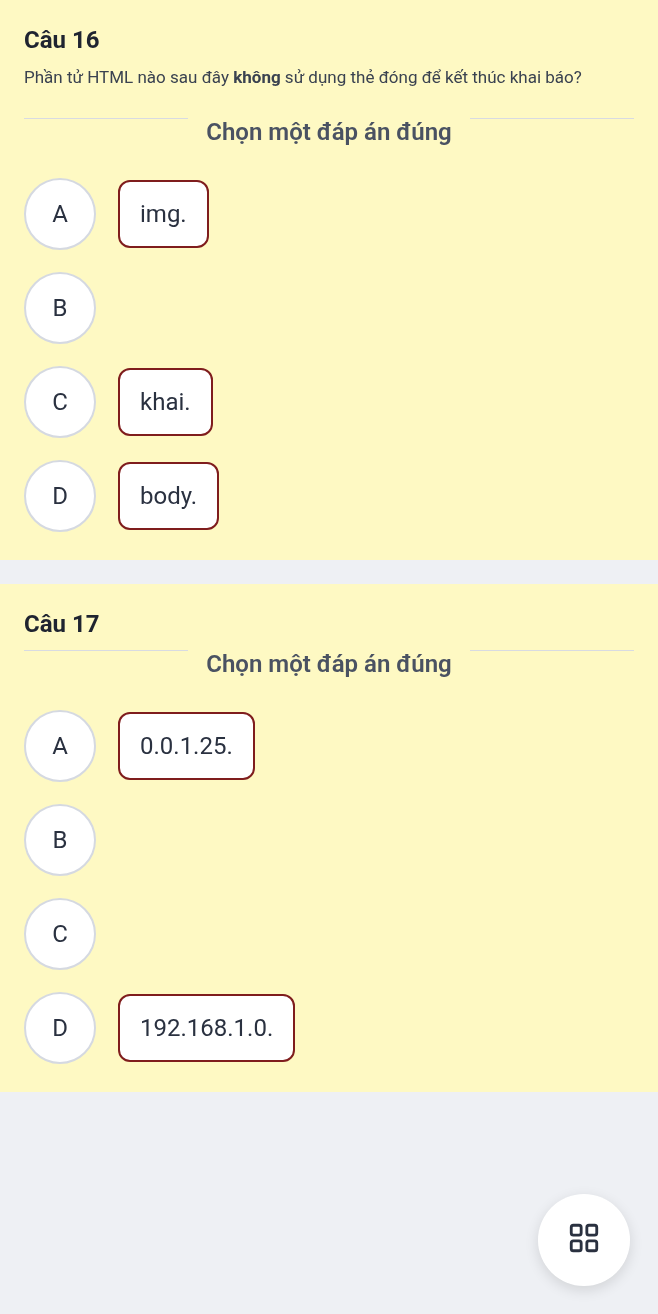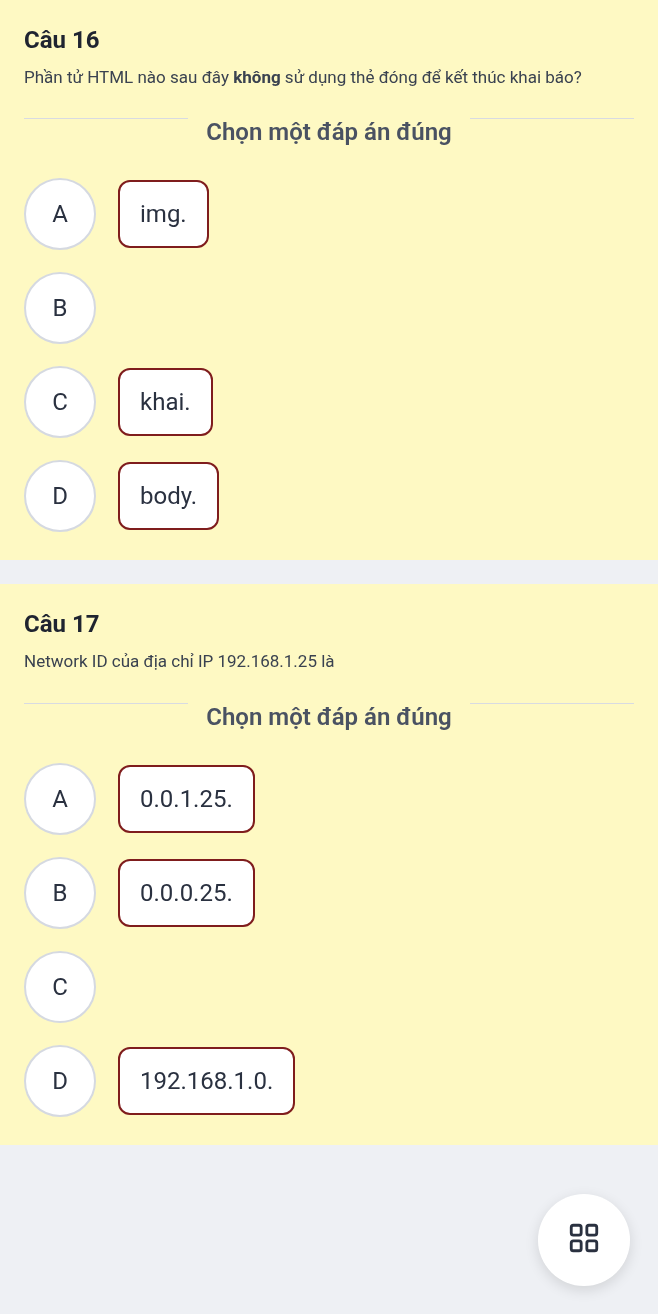--- a/index.html
+++ b/index.html
@@ -100,36 +100,32 @@
     </div>
     <div class="option-row">
       <div class="letter-circle">D</div>
       <div class="answer-box">body.</div>
     </div>
   </div>
 </div>
 
 <div class="question-card">
   <div class="q-title">Câu 17</div>
-  <div class="q-text">
-    <span>Network ID của địa chỉ IP 192.168.1.25 là</span><span class="bold"></span><span></span>
-  </div>
   <div class="divider-row">
     <div class="divider-line"></div>
     <div class="divider-label">Chọn một đáp án đúng</div>
     <div class="divider-line"></div>
   </div>
   <div class="options">
     <div class="option-row">
       <div class="letter-circle">A</div>
       <div class="answer-box">0.0.1.25.</div>
     </div>
     <div class="option-row">
       <div class="letter-circle">B</div>
-      <div class="answer-box">0.0.0.25.</div>
     </div>
     <div class="option-row">
       <div class="letter-circle">C</div>
     </div>
     <div class="option-row">
       <div class="letter-circle">D</div>
       <div class="answer-box">192.168.1.0.</div>
     </div>
   </div>
 </div>

